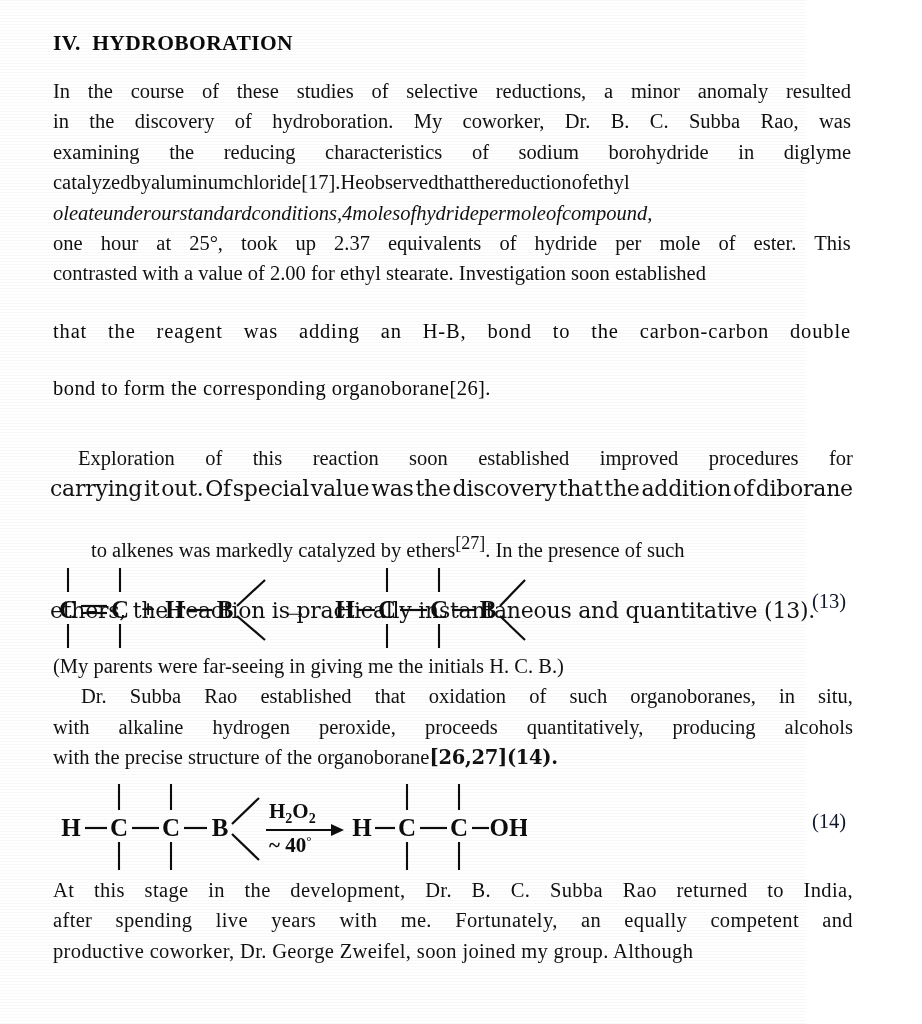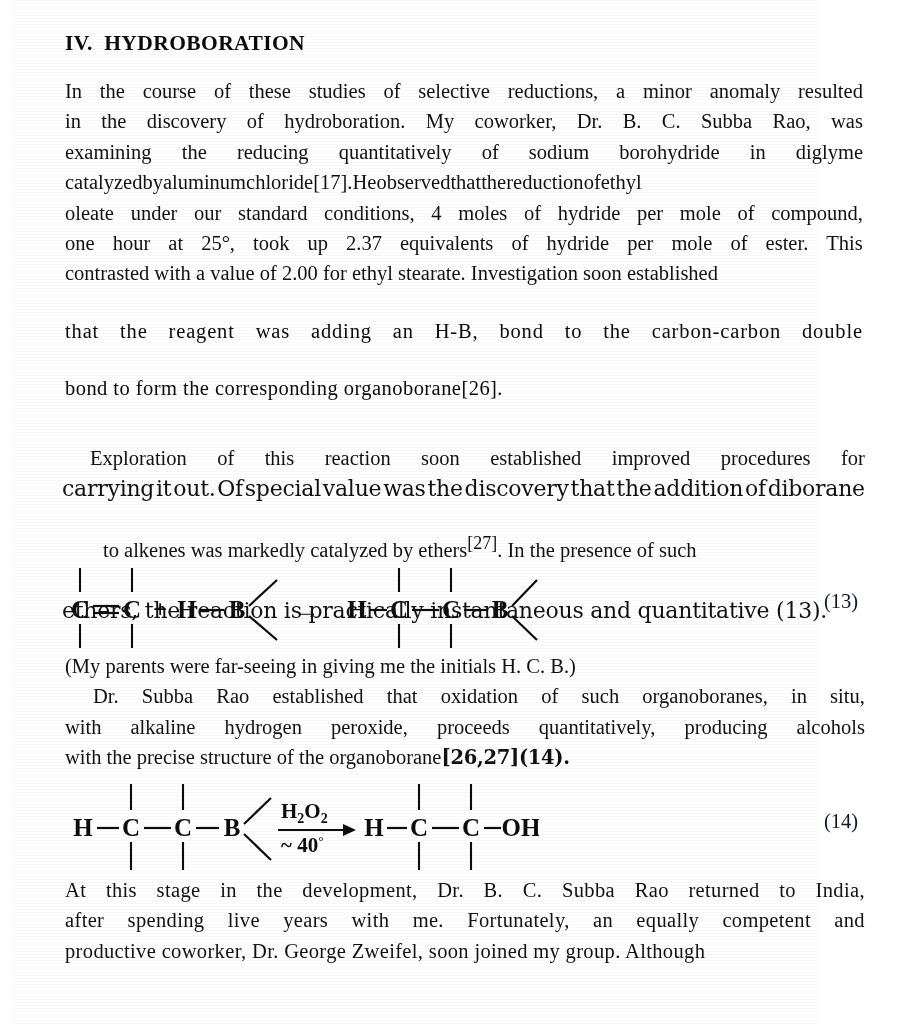--- a/index.html
+++ b/index.html
@@ -12,21 +12,21 @@
     height: 1024px;
     position: relative;
     overflow: hidden;
     font-family: "Liberation Serif", "DejaVu Serif", serif;
     color: #0a0a0a;
     -webkit-font-smoothing: antialiased;
   }
 
   .page {
     position: absolute;
-    left: 12px; top: 0;
+    left: 0; top: 0;
     width: 806px;
     height: 1024px;
     background: #ffffff;
   }
 
   
   .section-heading {
     position: absolute;
     left: 53px;
     top: 31px;
@@ -156,23 +156,23 @@
 </head>
 <body>
 
 <div class="page">
 
   <div class="section-heading">IV.  HYDROBORATION</div>
 
   <div class="para" id="para-intro">
     <div class="jline" style="justify-content: space-between;"><span>In</span><span>the</span><span>course</span><span>of</span><span>these</span><span>studies</span><span>of</span><span>selective</span><span>reductions,</span><span>a</span><span>minor</span><span>anomaly</span><span>resulted</span></div>
     <div class="jline" style="justify-content: space-between;"><span>in</span><span>the</span><span>discovery</span><span>of</span><span>hydroboration.</span><span>My</span><span>coworker,</span><span>Dr.</span><span>B.</span><span>C.</span><span>Subba</span><span>Rao,</span><span>was</span></div>
-    <div class="jline" style="justify-content: space-between;"><span>examining</span><span>the</span><span>reducing</span><span>quantitatively</span><span>of</span><span>sodium</span><span>borohydride</span><span>in</span><span>diglyme</span></div>
+    <div class="jline" style="justify-content: space-between;"><span>examining</span><span>the</span><span>reducing</span><span>characteristics</span><span>of</span><span>sodium</span><span>borohydride</span><span>in</span><span>diglyme</span></div>
     <div class="jline" style="justify-content: flex-start;"><span>catalyzed</span><span>by</span><span>aluminum</span><span>chloride</span><span>[17].</span><span>He</span><span>observed</span><span>that</span><span>the</span><span>reduction</span><span>of</span><span>ethyl</span></div>
-    <div class="jline" style="justify-content: space-between;"><span>oleate</span><span>under</span><span>our</span><span>standard</span><span>conditions,</span><span>4</span><span>moles</span><span>of</span><span>hydride</span><span>per</span><span>mole</span><span>of</span><span>compound,</span></div>
+    <div class="jline" style="justify-content: flex-start; font-style: italic;"><span>oleate</span><span>under</span><span>our</span><span>standard</span><span>conditions,</span><span>4</span><span>moles</span><span>of</span><span>hydride</span><span>per</span><span>mole</span><span>of</span><span>compound,</span></div>
     <div class="jline" style="justify-content: space-between;"><span>one</span><span>hour</span><span>at</span><span>25°,</span><span>took</span><span>up</span><span>2.37</span><span>equivalents</span><span>of</span><span>hydride</span><span>per</span><span>mole</span><span>of</span><span>ester.</span><span>This</span></div>
     <div class="jline left">
       <span>contrasted with a value of 2.00 for ethyl stearate. Investigation soon established</span>
     </div>
   </div>
 
   <div id="line-spaced-a">
     <div class="jline" style="justify-content: space-between;"><span>that</span><span>the</span><span>reagent</span><span>was</span><span>adding</span><span>an</span><span>H-B,</span><span>bond</span><span>to</span><span>the</span><span>carbon-carbon</span><span>double</span></div>
   </div>
 

